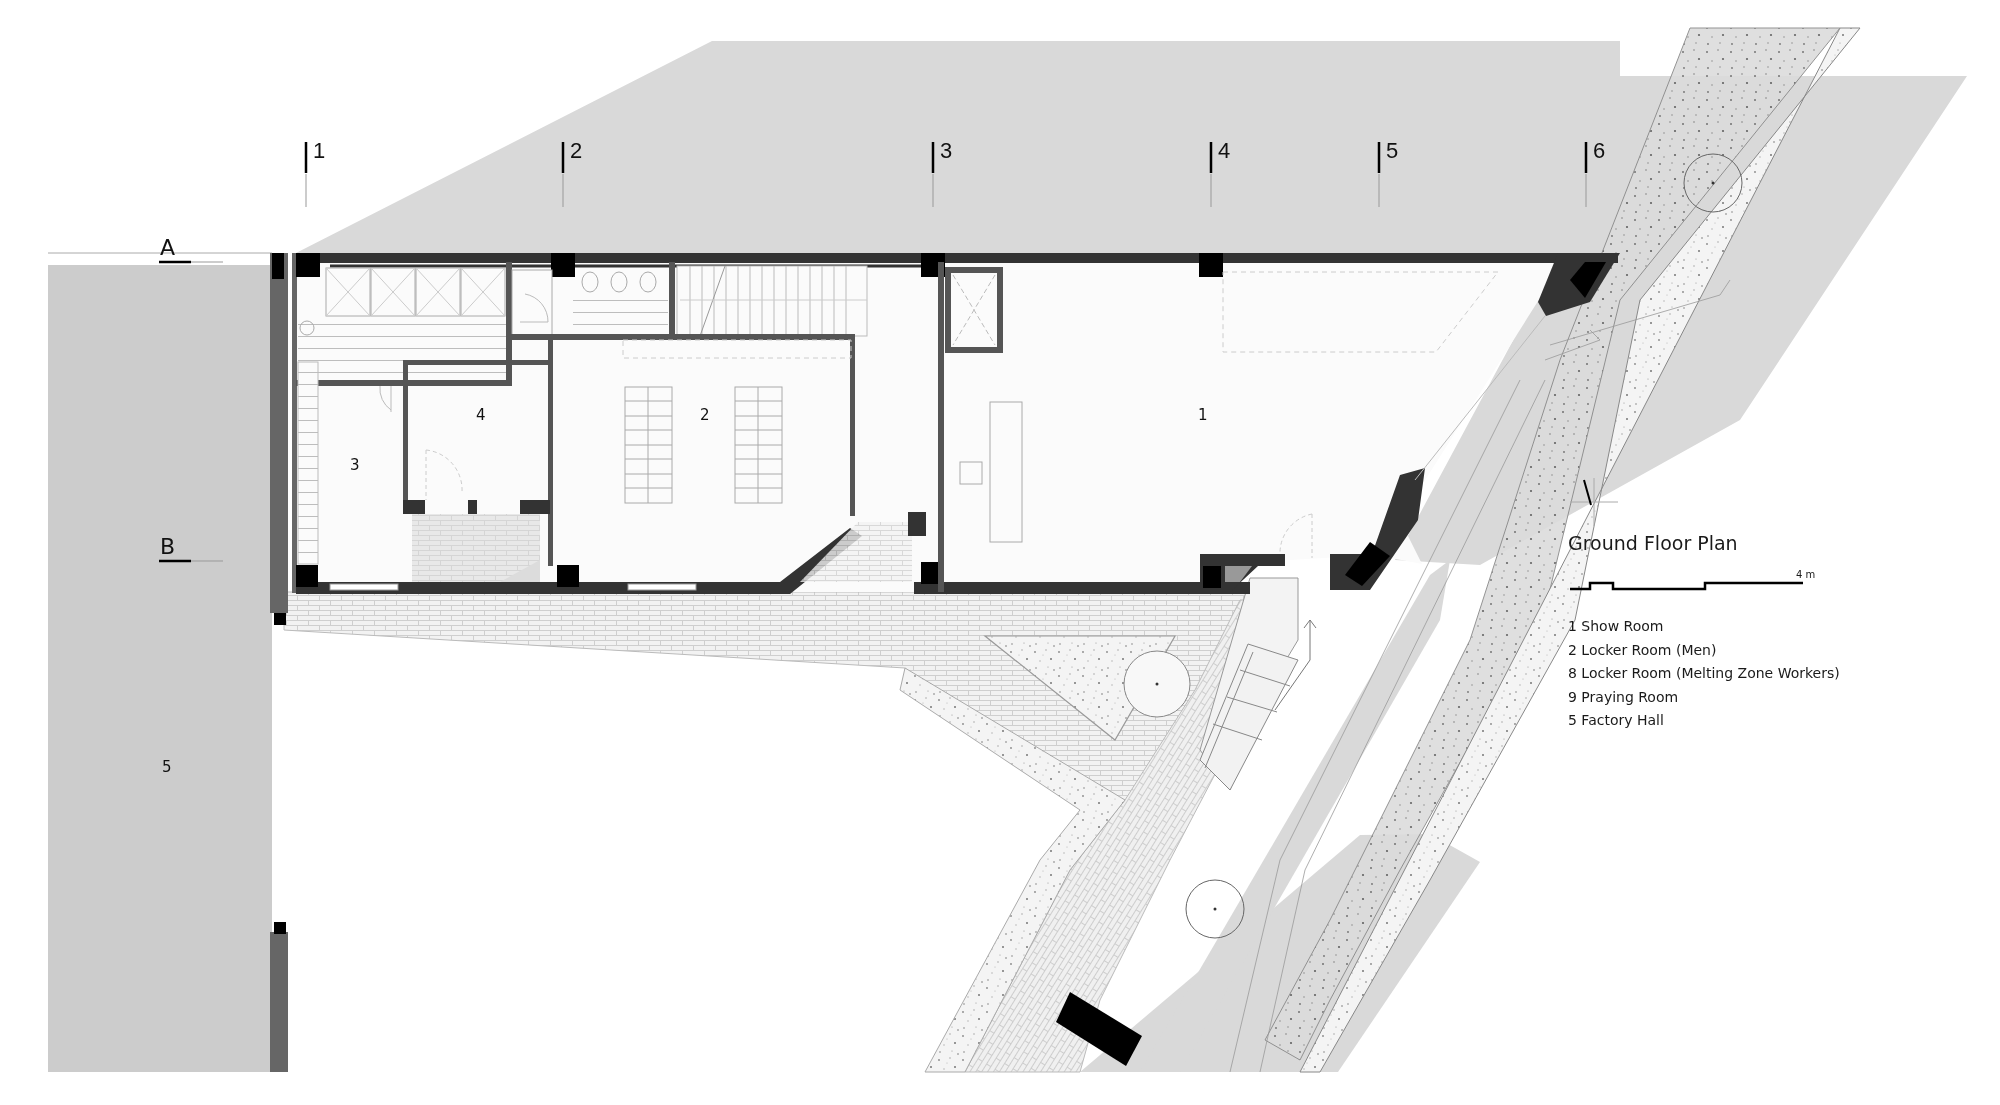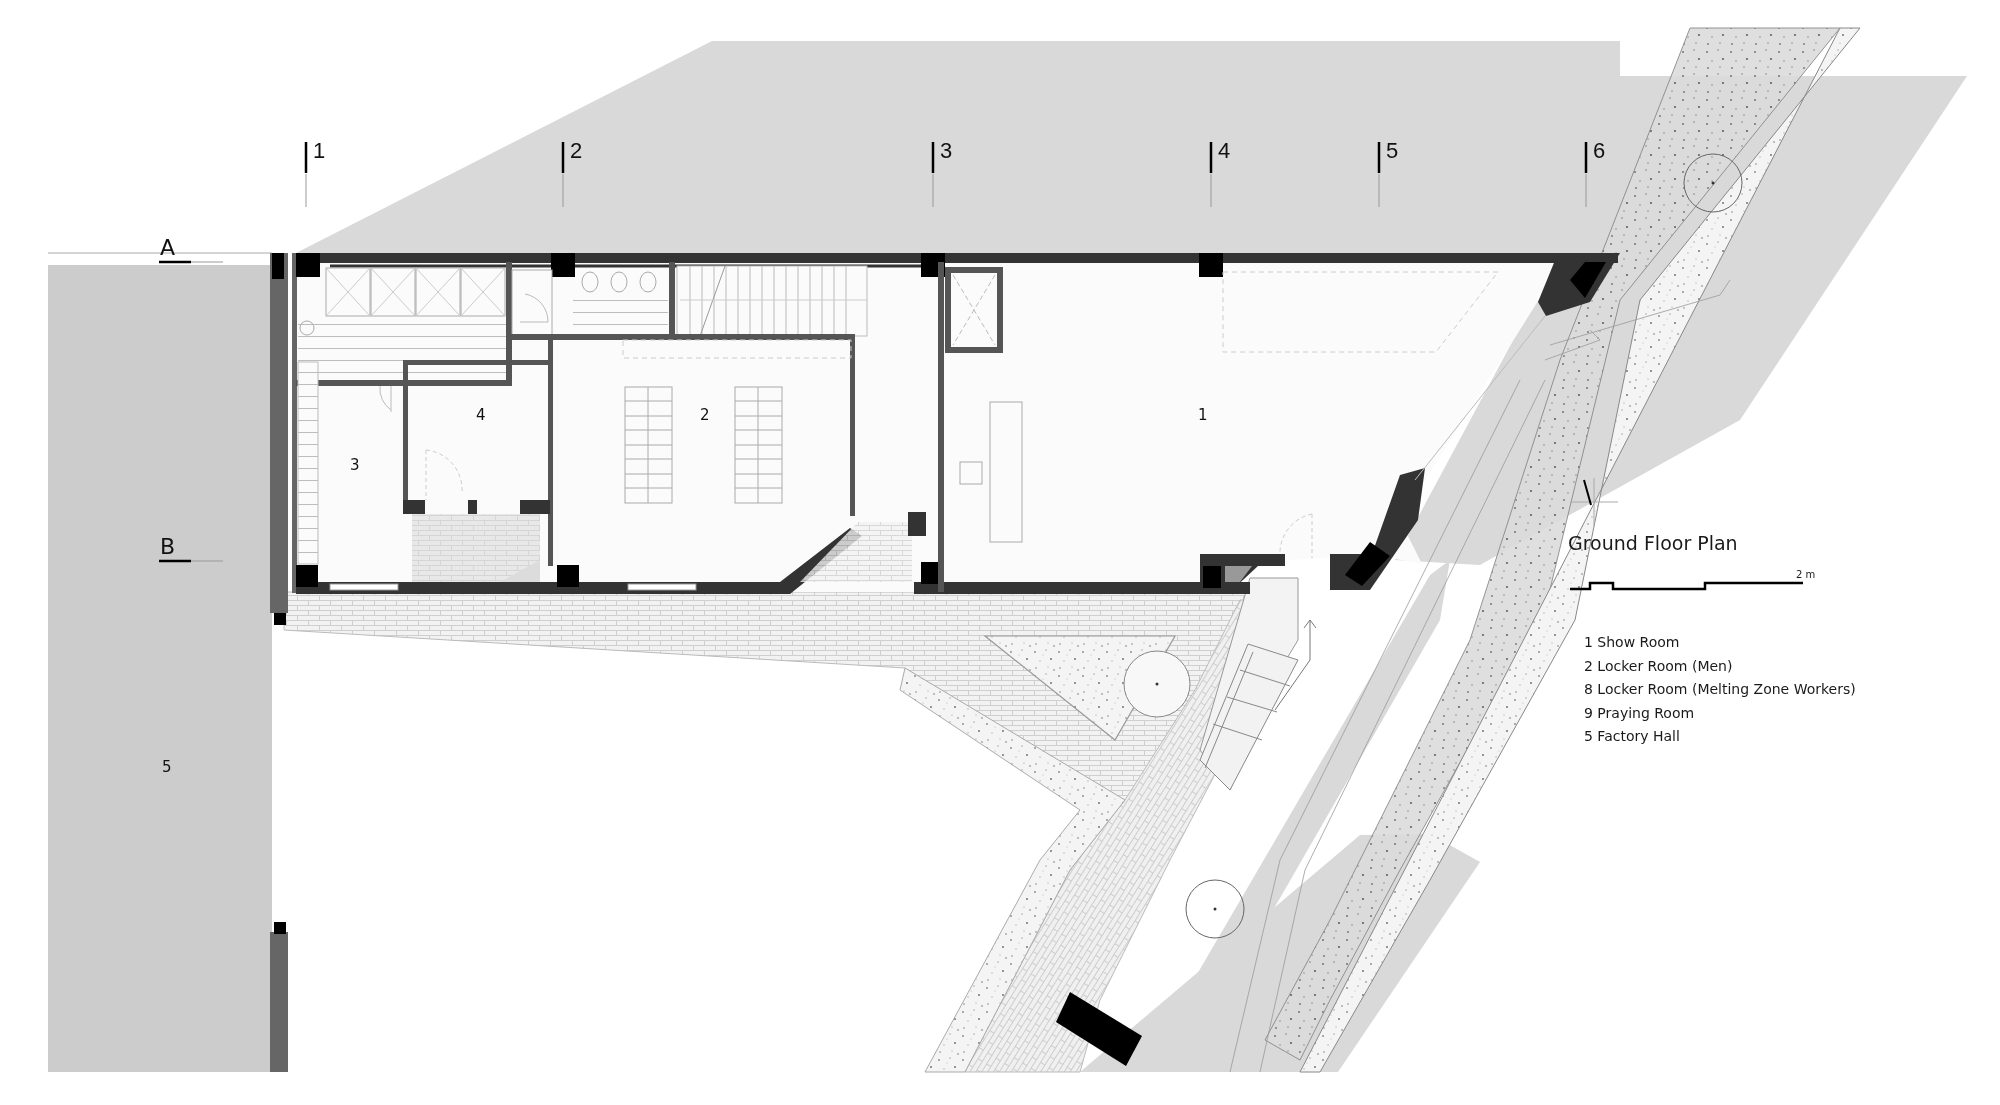--- a/index.html
+++ b/index.html
@@ -6,21 +6,21 @@
   body { width: 2000px; height: 1105px; position: relative; overflow: hidden;
          font-family: "DejaVu Sans", "Liberation Sans", sans-serif; }
   #plan { position: absolute; left: 0; top: 0; width: 2000px; height: 1105px; }
   .grid-label, .section-label, .room-number { position: absolute; color: #111; line-height: 1; }
   .grid-label { font-size: 22px; font-family: "Liberation Sans Narrow", "Liberation Sans", sans-serif; }
   .section-label { font-size: 22px; }
   .room-number { font-size: 15px; }
   #legend { position: absolute; left: 1570px; top: 478px; color: #1a1a1a; }
   #legend .title { position: absolute; left: -2px; top: 54px; font-size: 19px; white-space: nowrap; text-align: right; }
   #legend .scale-label { position: absolute; left: 226px; top: 91px; font-size: 10px; white-space: nowrap; }
-  #legend .list { position: absolute; left: -2px; top: 140px; font-size: 14px; list-style: none; margin: 16px; padding: 0; }
+  #legend .list { position: absolute; left: -2px; top: 140px; font-size: 14px; list-style: none; margin: 0; padding: 0; }
   #legend .list li { height: 23.5px; white-space: nowrap; }
 </style>
 </head>
 <body>
 
 <svg id="plan" viewBox="0 0 2000 1105" xmlns="http://www.w3.org/2000/svg">
   <defs>
     <pattern id="brick" width="22" height="10" patternUnits="userSpaceOnUse">
       <rect width="22" height="10" fill="#f2f2f2"></rect>
       <path d="M0 0.5H22M0 5.5H22M0.5 0V5M11.5 5V10" stroke="#cfcfcf" stroke-width="1" fill="none"></path>
@@ -283,21 +283,21 @@
 <div class="section-label" style="left:160px;top:536px;">B</div>
 
 <div class="room-number" style="left:1198px;top:408px;">1</div>
 <div class="room-number" style="left:700px;top:408px;">2</div>
 <div class="room-number" style="left:350px;top:458px;">3</div>
 <div class="room-number" style="left:476px;top:408px;">4</div>
 <div class="room-number" style="left:162px;top:760px;">5</div>
 
 <div id="legend">
   <div class="title">Ground Floor Plan</div>
-  <div class="scale-label">2 m</div>
+  <div class="scale-label">4 m</div>
   <ul class="list">
     <li>1 Show Room</li>
     <li>2 Locker Room (Men)</li>
     <li>8 Locker Room (Melting Zone Workers)</li>
     <li>9 Praying Room</li>
     <li>5 Factory Hall</li>
   </ul>
 </div>
 
 </body></html>

